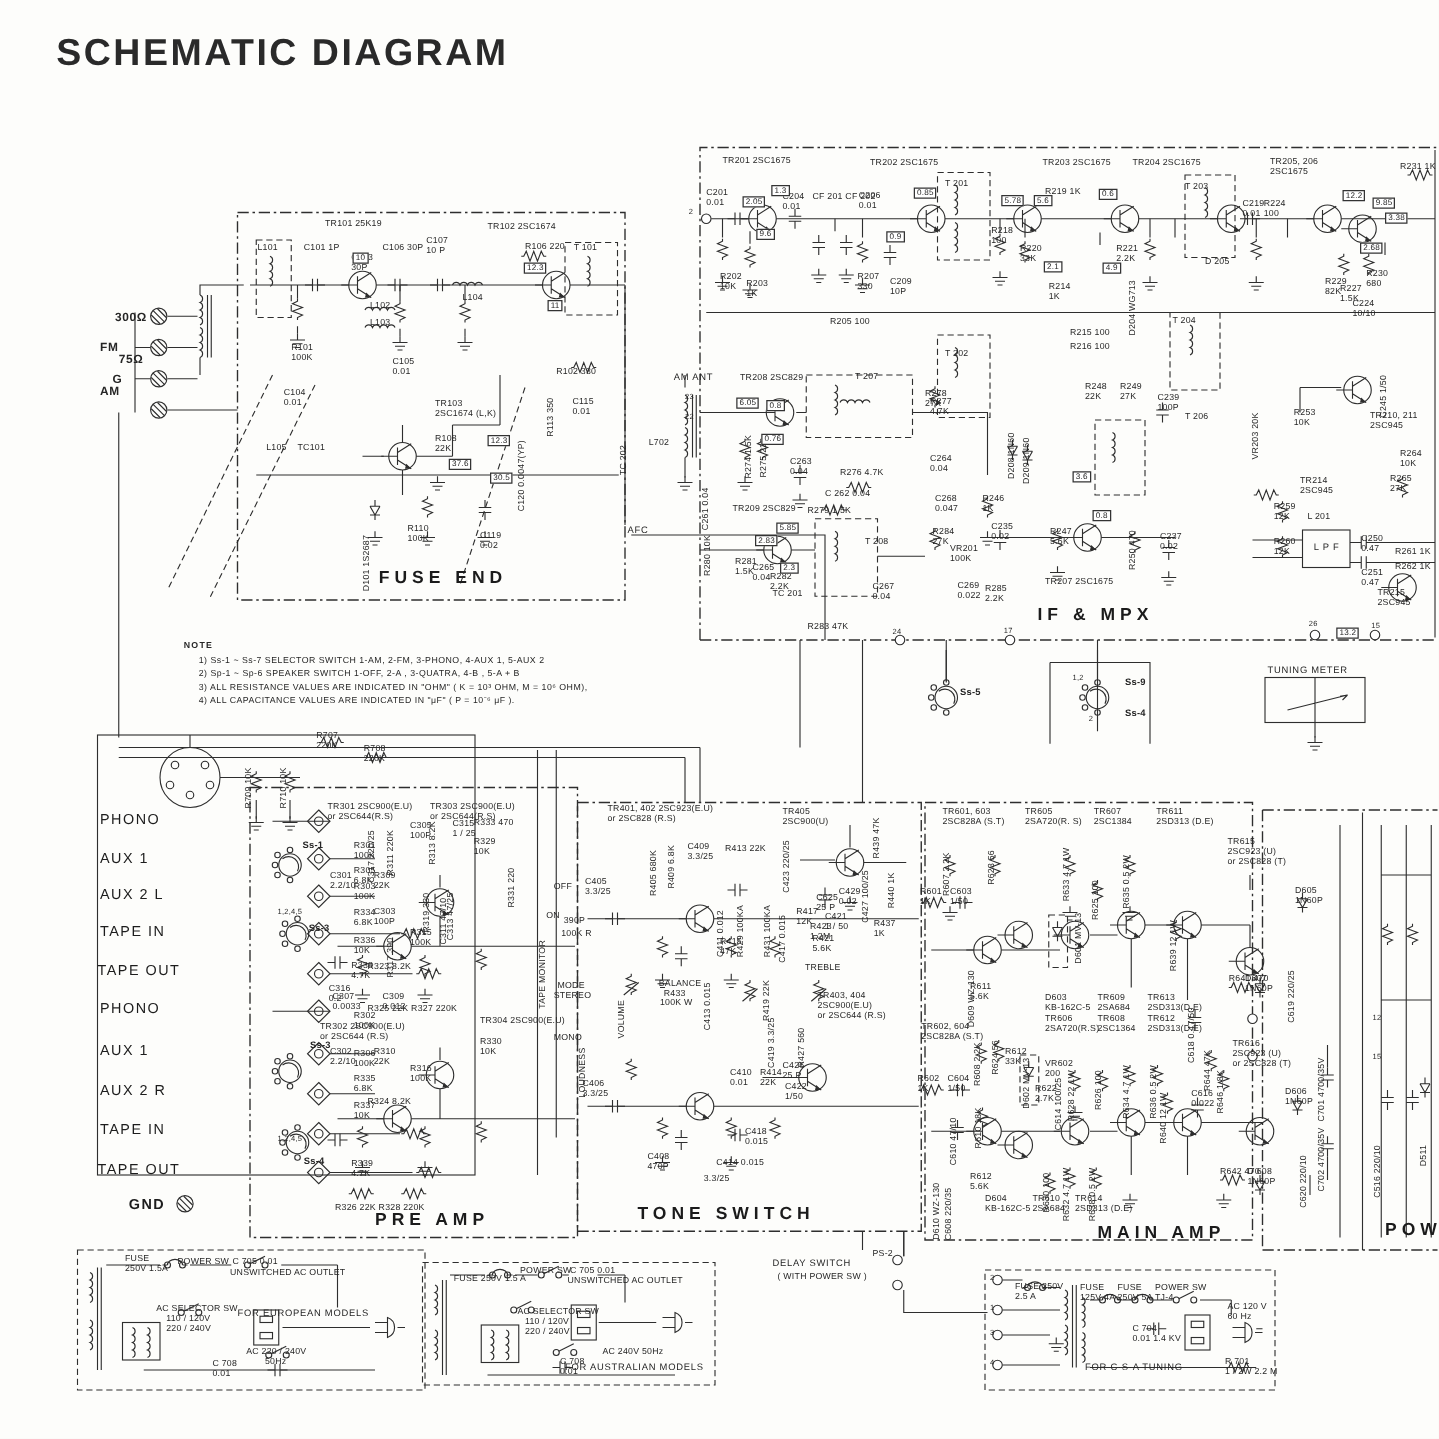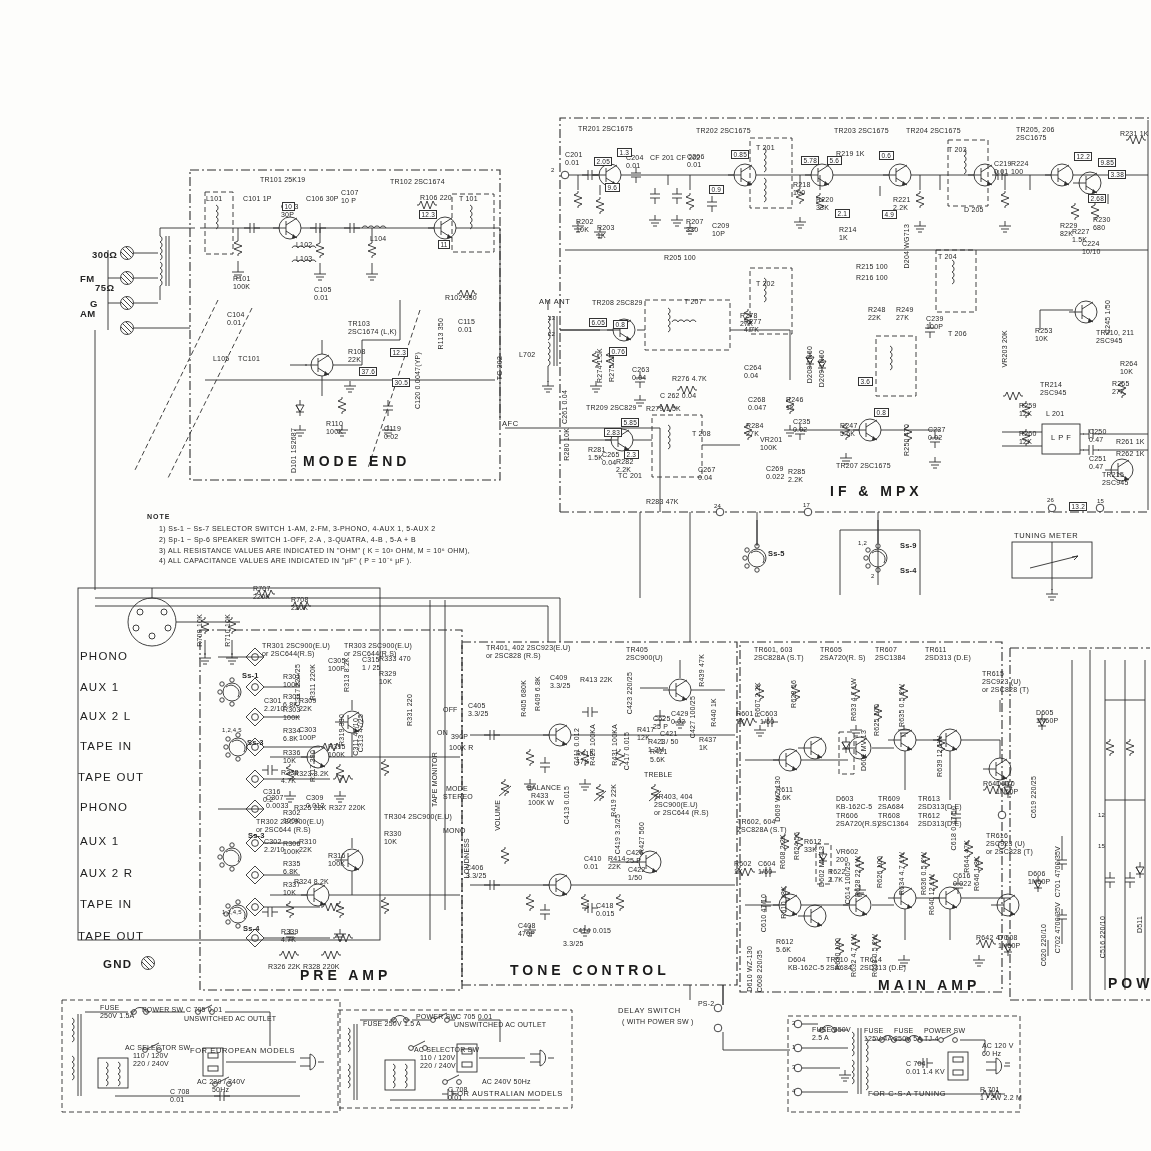--- a/index.html
+++ b/index.html
@@ -467,35 +467,36 @@
     <g>
       <path d="M1105 660 V990 M1125 660 V990 M1145 660 V990 M1105 700 H1145 M1105 800 H1145"></path>
       <use href="#capv" x="1110" y="880"></use>
         <use href="#capv" x="1130" y="880"></use>
         <use href="#resv" x="1110" y="750"></use>
         <use href="#resv" x="1130" y="750"></use>
         <use href="#diodev" x="1140" y="870"></use>
     </g>
   </svg>
 
+  <div id="title">SCHEMATIC DIAGRAM</div>
 
   <div id="notes">
     <div class="nh">NOTE</div>
     <div class="nl">1)  Ss-1 ~ Ss-7  SELECTOR  SWITCH   1-AM,  2-FM,  3-PHONO,  4-AUX 1,  5-AUX 2</div>
     <div class="nl">2)  Sp-1 ~ Sp-6  SPEAKER  SWITCH   1-OFF,  2-A ,  3-QUATRA,  4-B ,  5-A + B</div>
     <div class="nl">3)  ALL  RESISTANCE  VALUES  ARE  INDICATED  IN  "OHM"  ( K = 10³ OHM,  M = 10⁶ OHM),</div>
     <div class="nl">4)  ALL  CAPACITANCE  VALUES  ARE  INDICATED  IN  "μF"   ( P = 10⁻⁶ μF ).</div>
   </div>
 
   <div class="layer">
 
-  <div class="lbl big" style="left: 303px; top: 454px; position: absolute;">MODE  END</div>
+  <div class="lbl big" style="left: 303px; top: 454px; position: absolute;">FUSE  END</div>
       <div class="lbl big" style="left: 830px; top: 484px; position: absolute;">IF  &amp;  MPX</div>
       <div class="lbl big" style="left: 300px; top: 968px; position: absolute;">PRE  AMP</div>
-      <div class="lbl big" style="left: 510px; top: 963px; position: absolute;">TONE  CONTROL</div>
+      <div class="lbl big" style="left: 510px; top: 963px; position: absolute;">TONE  SWITCH</div>
       <div class="lbl big" style="left: 878px; top: 978px; position: absolute;">MAIN  AMP</div>
       <div class="lbl big" style="left: 1108px; top: 976px; position: absolute;">POWER</div>
     </div>
 
   <div class="layer">
 
   <div class="lbl ant" style="left: 92px; top: 250px; position: absolute;">300Ω</div>
       <div class="lbl ant" style="left: 80px; top: 274px; position: absolute;">FM</div>
       <div class="lbl ant" style="left: 95px; top: 283px; position: absolute;">75Ω</div>
       <div class="lbl ant" style="left: 90px; top: 299px; position: absolute;">G</div>

